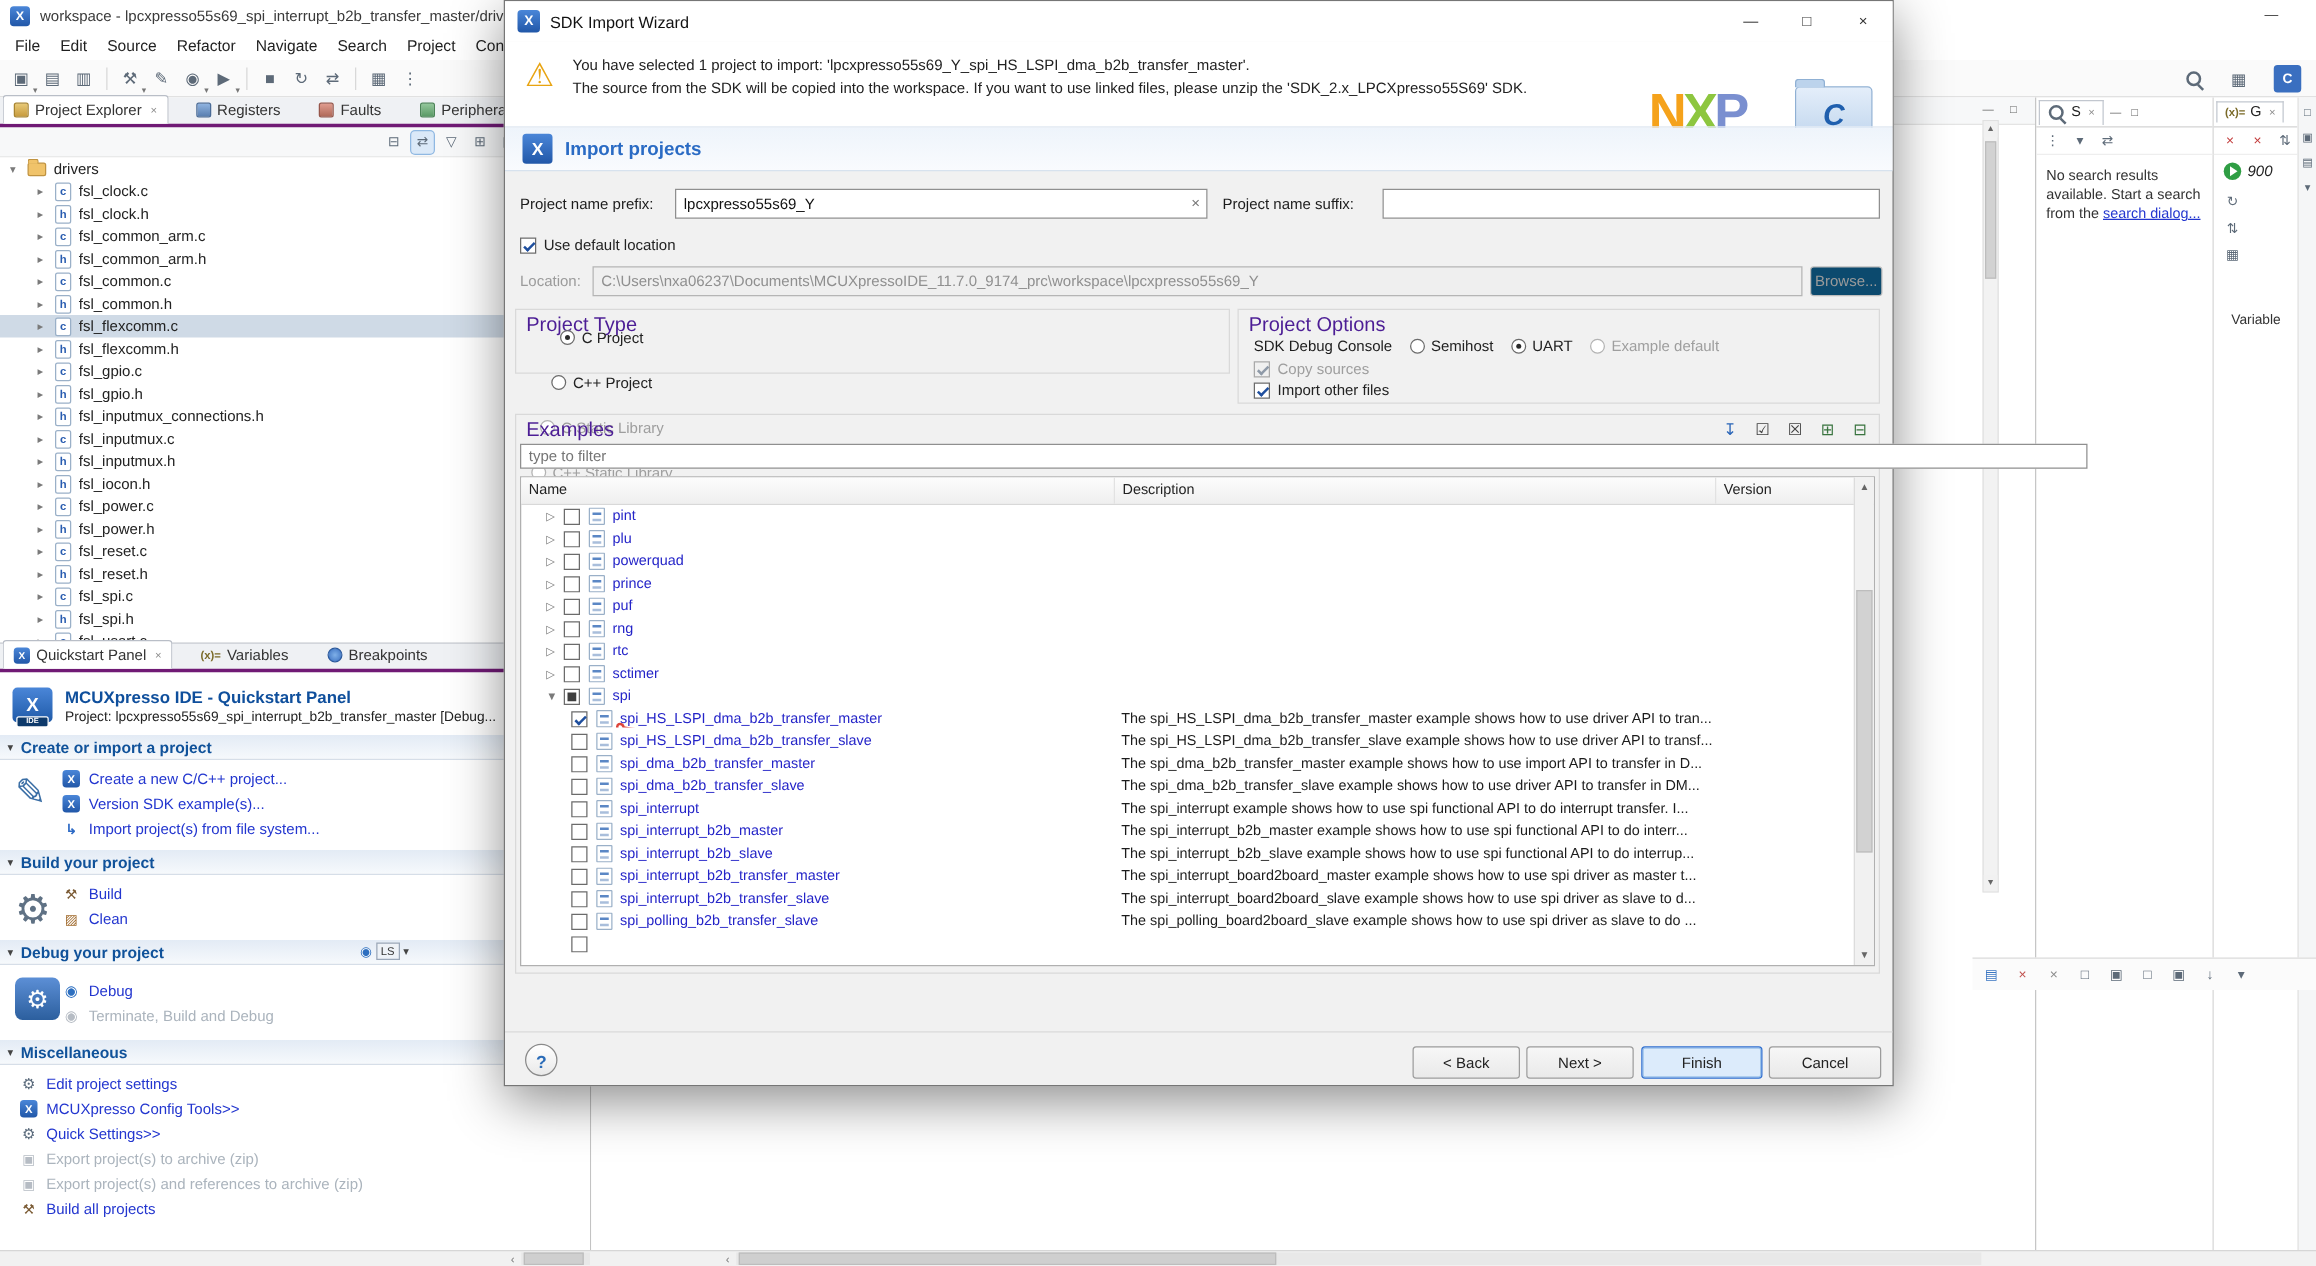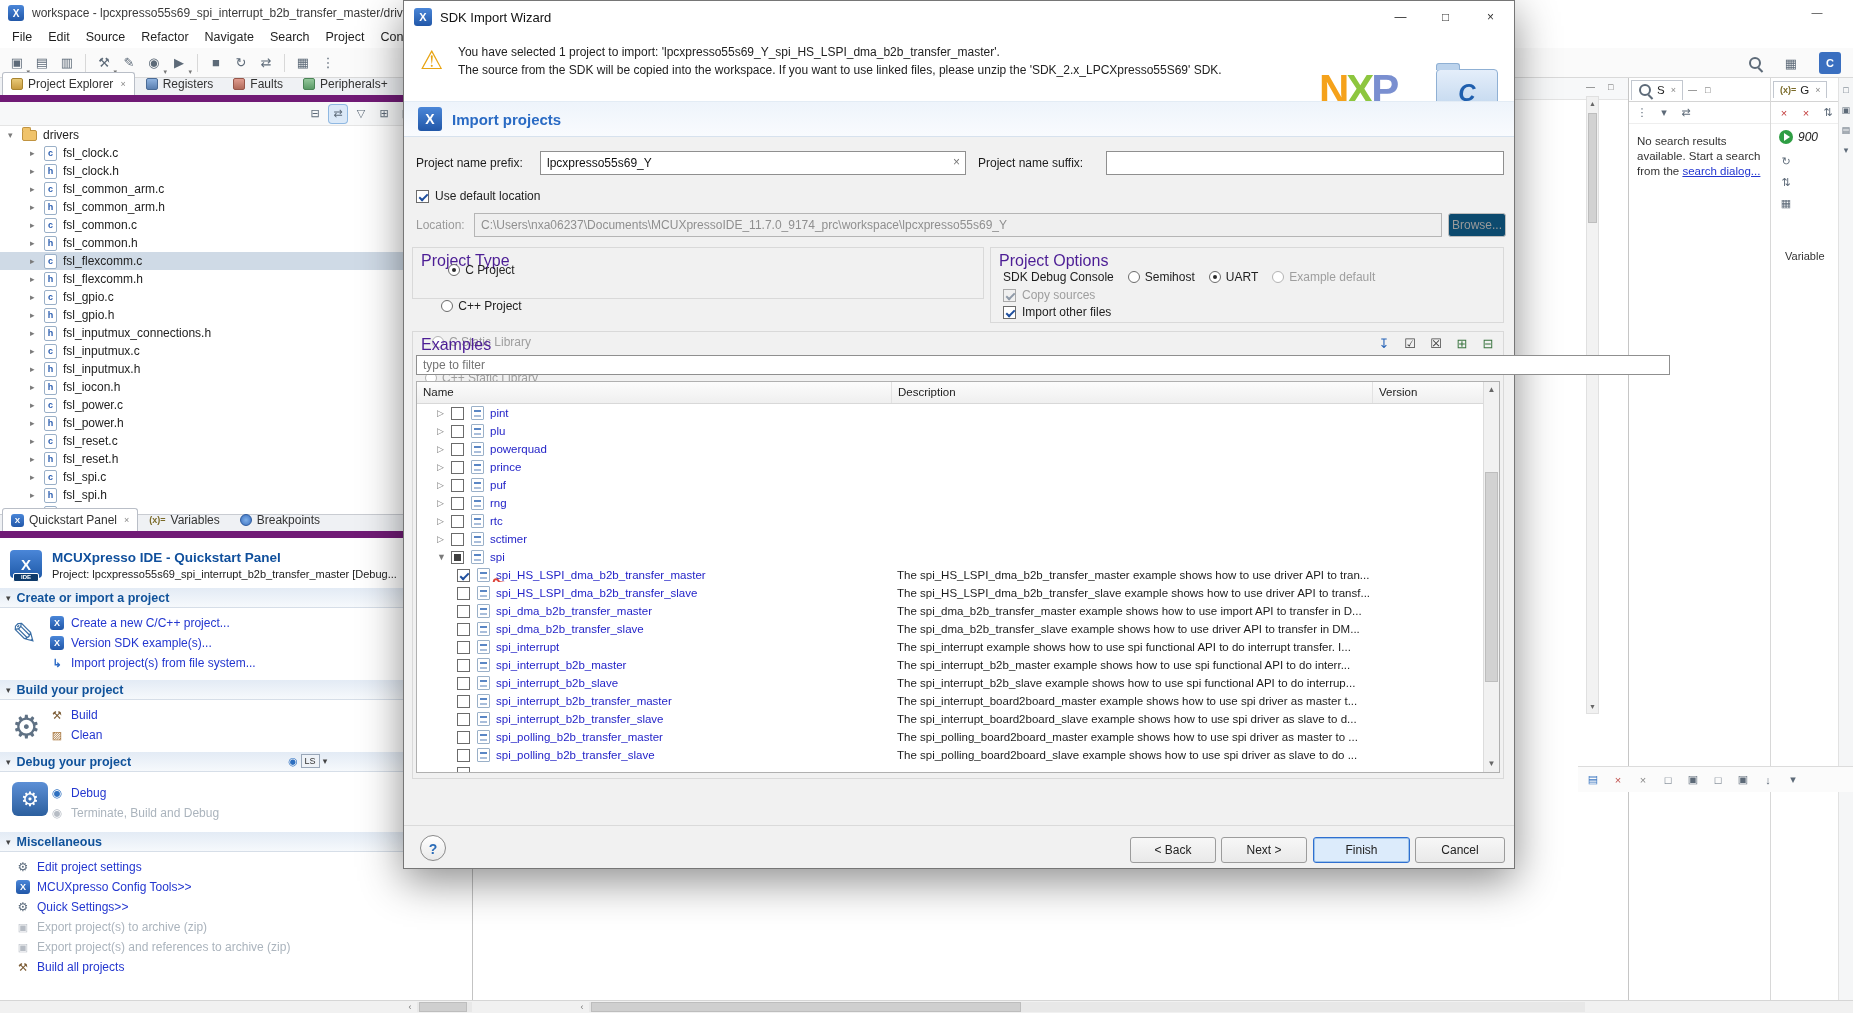--- a/index.html
+++ b/index.html
@@ -30,21 +30,21 @@
   .mag::before { content:""; position:absolute; left:1px; top:1px; width:8px; height:8px;
                  border:2px solid #5d6a78; border-radius:50%; }
   .mag::after { content:""; position:absolute; left:11px; top:11px; width:6px; height:2px;
                 background:#5d6a78; transform:rotate(45deg); transform-origin:0 0; }
   .cpp { background:#3a6fc0; color:#fff !important; font-weight:bold; font-size:11px; border-radius:3px; }
 
   
   #left-panel { position:absolute; left:0; top:78px; width:473px; height:922px; background:#fff;
                 border-right:1px solid #c3c3c3; }
   .view-tabs { position:absolute; left:0; right:0; height:24px; background:#eff1f4;
-               border-bottom:7px solid #701a75; display:flex; align-items:flex-end; gap:2px; padding-left:2px; }
+               border-bottom:3px solid #701a75; display:flex; align-items:flex-end; gap:13px; padding-left:2px; }
   .vtab { display:inline-flex; align-items:center; gap:5px; height:23px; padding:0 8px; font-size:12px;
           color:#333; border:1px solid transparent; border-bottom:none; white-space:nowrap; cursor:default; }
   .vtab.active { background:#fff; border-color:#b9bec7; border-radius:3px 3px 0 0; }
   .tab-x { color:#888; font-size:9px; margin-left:2px; }
   .ti { width:12px; height:12px; border-radius:2px; flex:none; }
   .ti-pe  { background:linear-gradient(#e8c977,#c79b3f); border:1px solid #a8842f; }
   .ti-reg { background:linear-gradient(#8fb3e0,#5a7fb0); border:1px solid #4a6b96; }
   .ti-flt { background:linear-gradient(#e09c8f,#b06a5a); border:1px solid #96564a; }
   .ti-per { background:linear-gradient(#93c79b,#5a9a66); border:1px solid #4a8456; }
   .ti-bp  { border-radius:50%; background:radial-gradient(#7fb0e8,#3a6fc0); border:1px solid #2d5b9e; }
@@ -930,29 +930,20 @@
               <span class="exicon"></span>
               <span class="exname">spi_interrupt_b2b_transfer_slave</span>
             </div>
             <div class="cdesc">The spi_interrupt_board2board_slave example shows how to use spi driver as slave to d...</div>
             <div class="cell cver"></div>
           </div>
           <div class="tbl-row">
             <div class="cell cname child">
               <span class="cb"></span>
               <span class="exicon"></span>
-              <span class="exname">spi_polling_b2b_transfer_master</span>
-            </div>
-            <div class="cdesc">The spi_polling_board2board_master example shows how to use spi driver as master to ...</div>
-            <div class="cell cver"></div>
-          </div>
-          <div class="tbl-row">
-            <div class="cell cname child">
-              <span class="cb"></span>
-              <span class="exicon"></span>
               <span class="exname">spi_polling_b2b_transfer_slave</span>
             </div>
             <div class="cdesc">The spi_polling_board2board_slave example shows how to use spi driver as slave to do ...</div>
             <div class="cell cver"></div>
           </div>
           <div class="tbl-row">
             <div class="cell cname child">
               <span class="cb"></span>
               <span class="exname"></span>
             </div>

